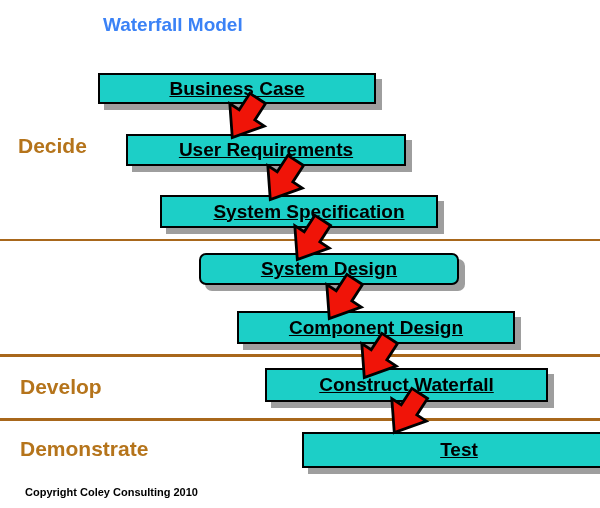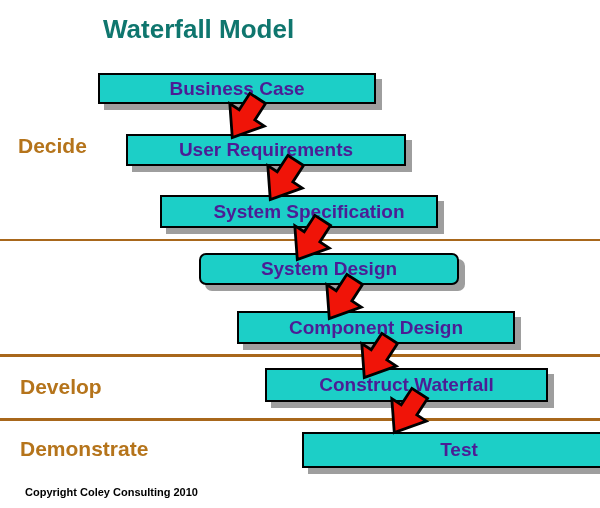--- a/index.html
+++ b/index.html
@@ -7,23 +7,23 @@
     position:relative;
     width:600px;height:508px;
     background:#ffffff;
     overflow:hidden;
     font-family:"Liberation Sans", sans-serif;
   }
   .title{
     position:absolute;
     left:103px;top:14px;
     margin:0;
-    font-size:26px;
+    font-size:19px;
     font-weight:bold;
-    color:#0f766e;
+    color:#3b82f6;
     letter-spacing:0px;
   }
   .phase-label{
     position:absolute;
     font-size:21px;
     font-weight:bold;
     color:#B5741B;
     white-space:nowrap;
   }
   .divider{
@@ -39,22 +39,23 @@
     box-shadow:6px 6px 0 #9e9e9e;
     display:flex;
     align-items:center;
     justify-content:center;
     box-sizing:border-box;
     z-index:2;
   }
   .stage-label{
     font-size:19px;
     font-weight:bold;
-    color:#4c1d95;
+    color:#000000;
     white-space:nowrap;
+    text-decoration:underline;
   }
   .flow-arrow{
     position:absolute;
     width:56px;height:56px;
     transform:rotate(33deg);
     z-index:3;
   }
   .copyright{
     position:absolute;
     left:25px;top:486px;

